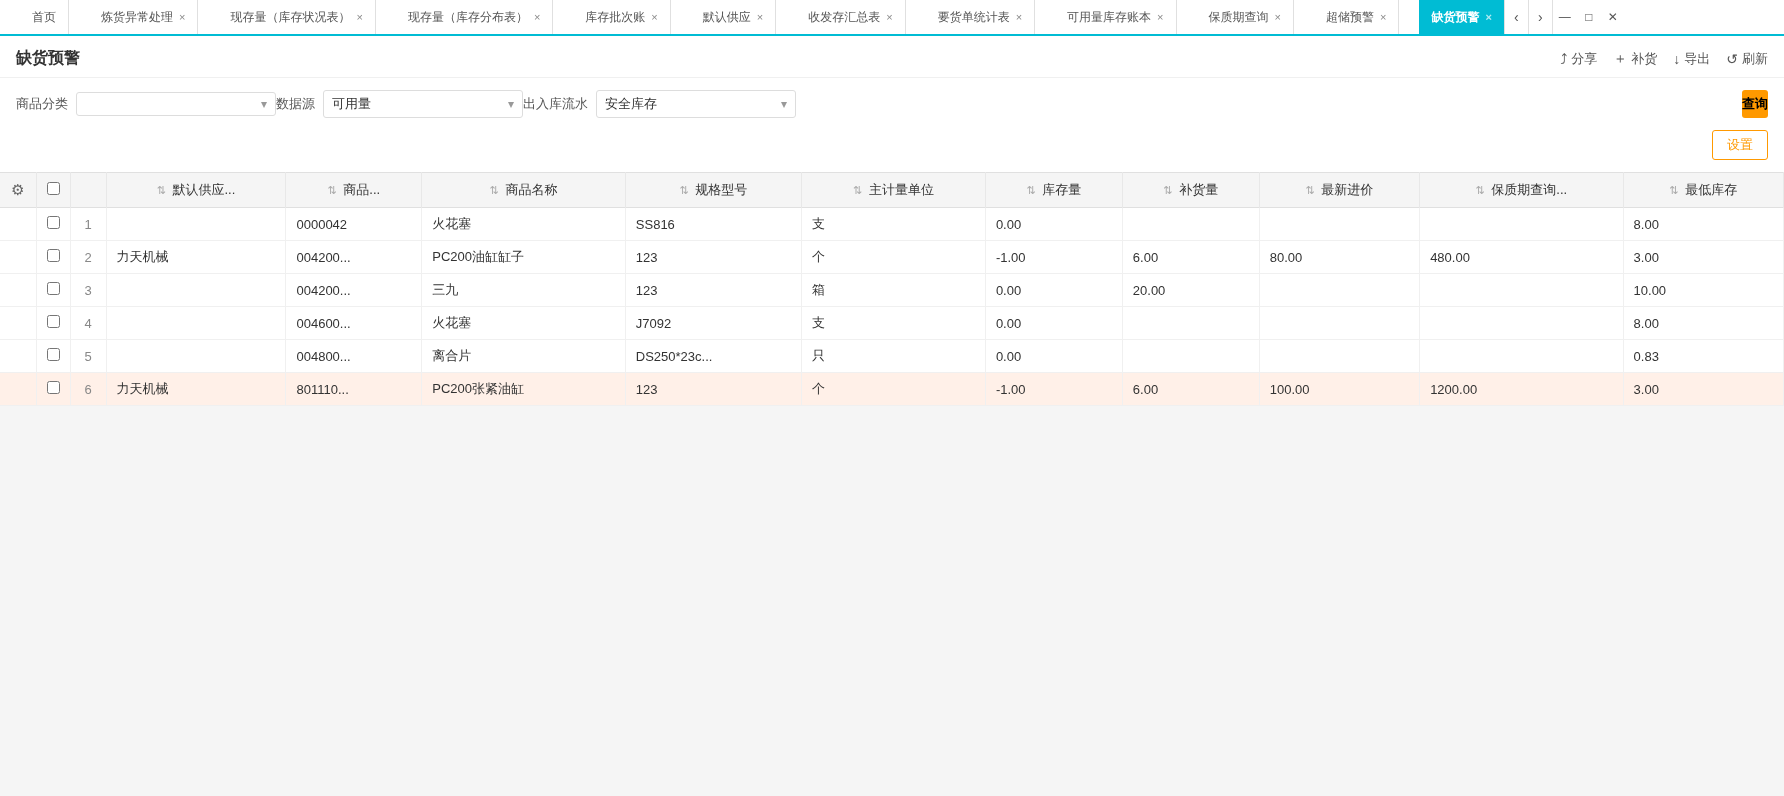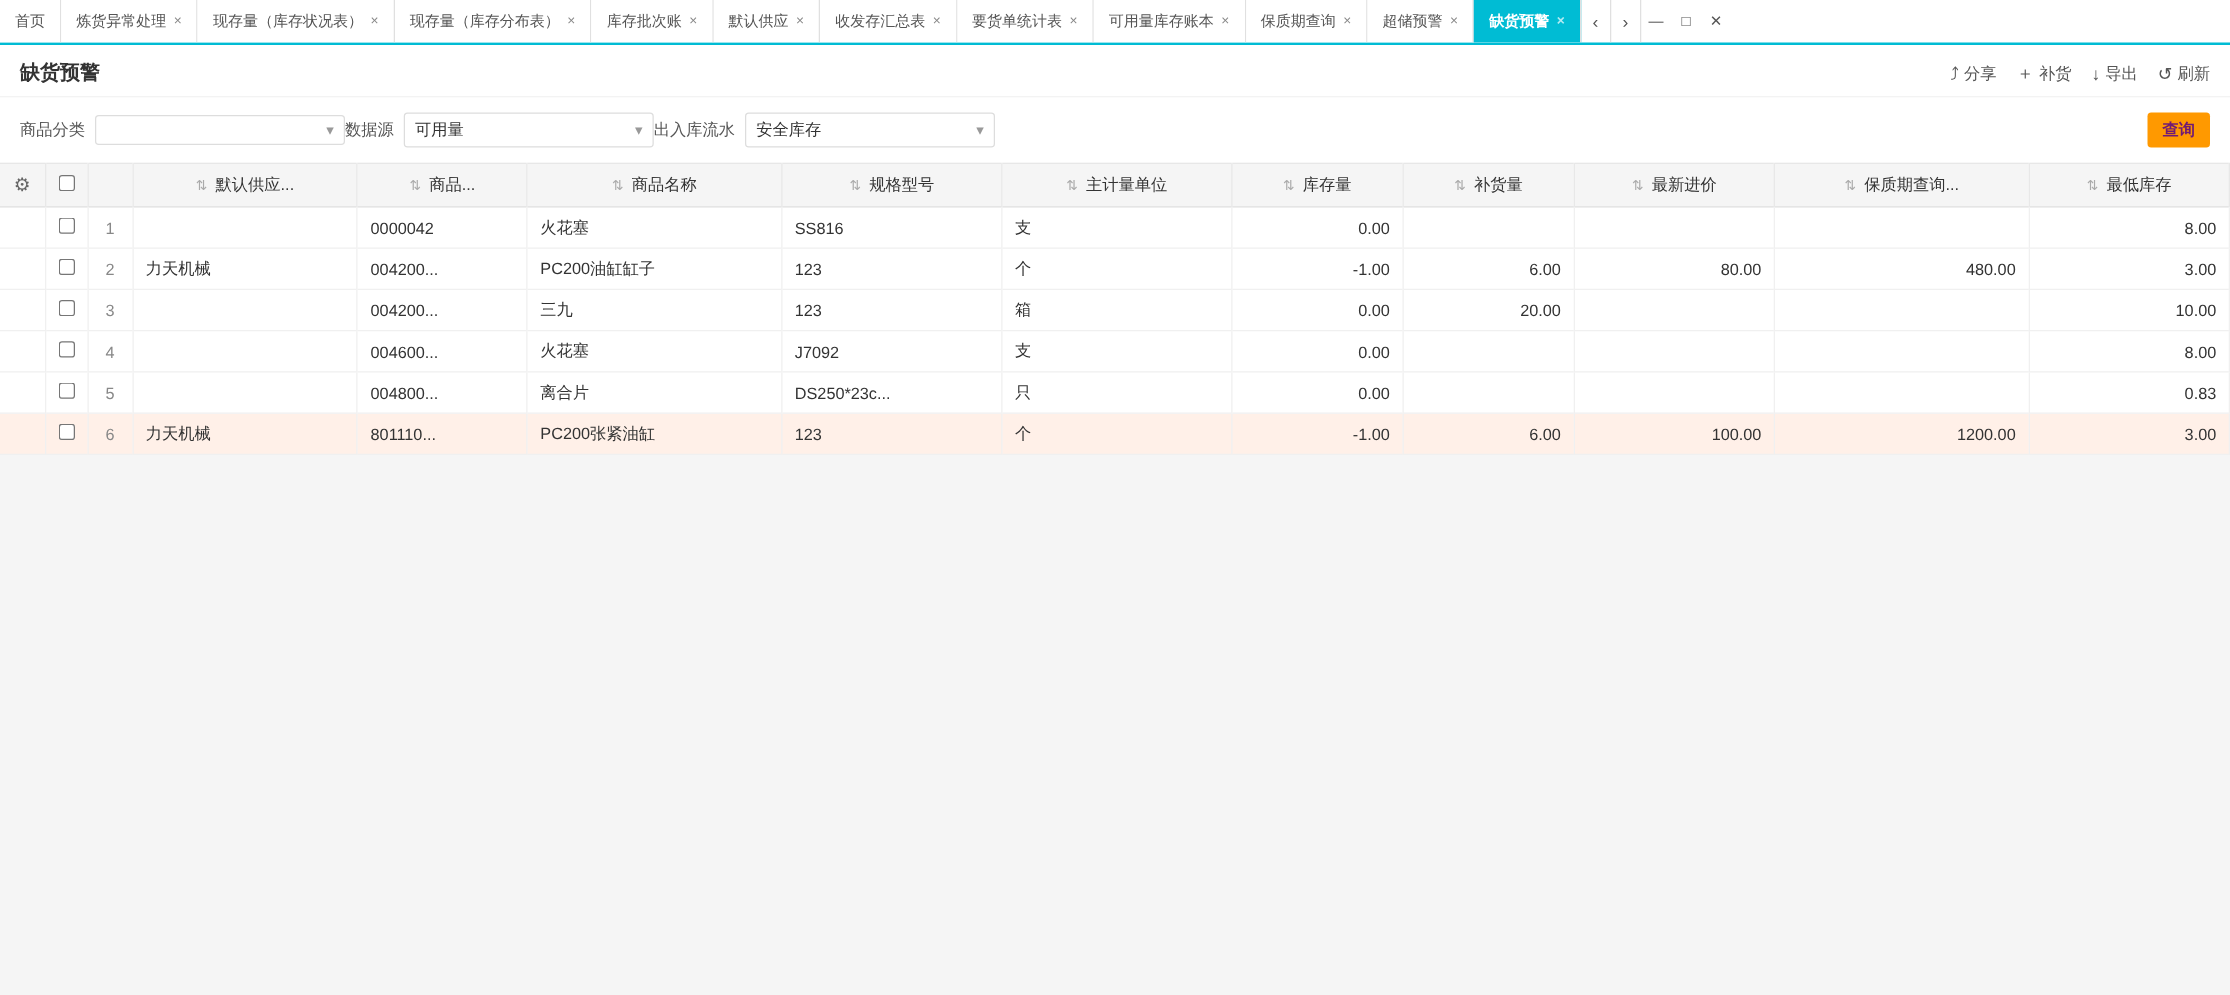--- a/index.html
+++ b/index.html
@@ -18,20 +18,21 @@
       display: flex;
       align-items: center;
       padding: 0 12px;
       height: 100%;
       white-space: nowrap;
       cursor: pointer;
       border-right: 1px solid #e0e0e0;
       font-size: 12px;
       color: #555;
       background: #fff;
+      margin-left: 20px;
     }
     .tab-item.active {
       background: #00bcd4;
       color: #fff;
       font-weight: bold;
     }
     .tab-item .tab-close {
       margin-left: 6px;
       font-size: 11px;
       cursor: pointer;
@@ -132,24 +133,24 @@
 
     .filter-right {
       display: flex;
       align-items: center;
       gap: 8px;
       margin-left: auto;
     }
 
     .btn-query {
       background: #f90;
-      color: #701a75;
+      color: #000000;
       border: none;
       border-radius: 3px;
-      padding: 5px 12px;
+      padding: 5px 0;
       cursor: pointer;
       font-size: 13px;
       font-weight: bold;
     }
     .btn-settings {
       background: #fff;
       color: #f90;
       border: 1px solid #f90;
       border-radius: 3px;
       padding: 5px 14px;
@@ -195,21 +196,21 @@
       border-bottom: 1px solid #f0f0f0;
       background: #fff;
     }
     tbody tr.highlighted { background: #fff0e8; }
     tbody td {
       padding: 7px 10px;
       color: #333;
       border-right: 1px solid #f0f0f0;
       white-space: nowrap;
     }
-    td.num { text-align: right; }
+    td.num { }
     td.center { text-align: center; }
 
     .checkbox-cell {
       width: 30px;
       text-align: center;
     }
     .row-num-cell {
       width: 36px;
       text-align: center;
       color: #888;
@@ -329,20 +330,25 @@
     </div>
     <div class="filter-group">
       <span class="filter-label">出入库流水</span>
       <div class="filter-select filter-select-wide">
         <span>安全库存</span>
         <span class="chevron">▾</span>
       </div>
     </div>
     <div class="filter-right">
       <button class="btn-query">查询</button>
+    </div>
+  </div>
+  <div class="filter-row2">
+    <div style="margin-left:auto;">
+      <button class="btn-settings">设置</button>
     </div>
   </div>
 
   <div class="table-container">
     <table>
       <thead>
         <tr>
           <th class="gear-cell">
             <span class="gear-icon-btn">⚙</span>
           </th>

